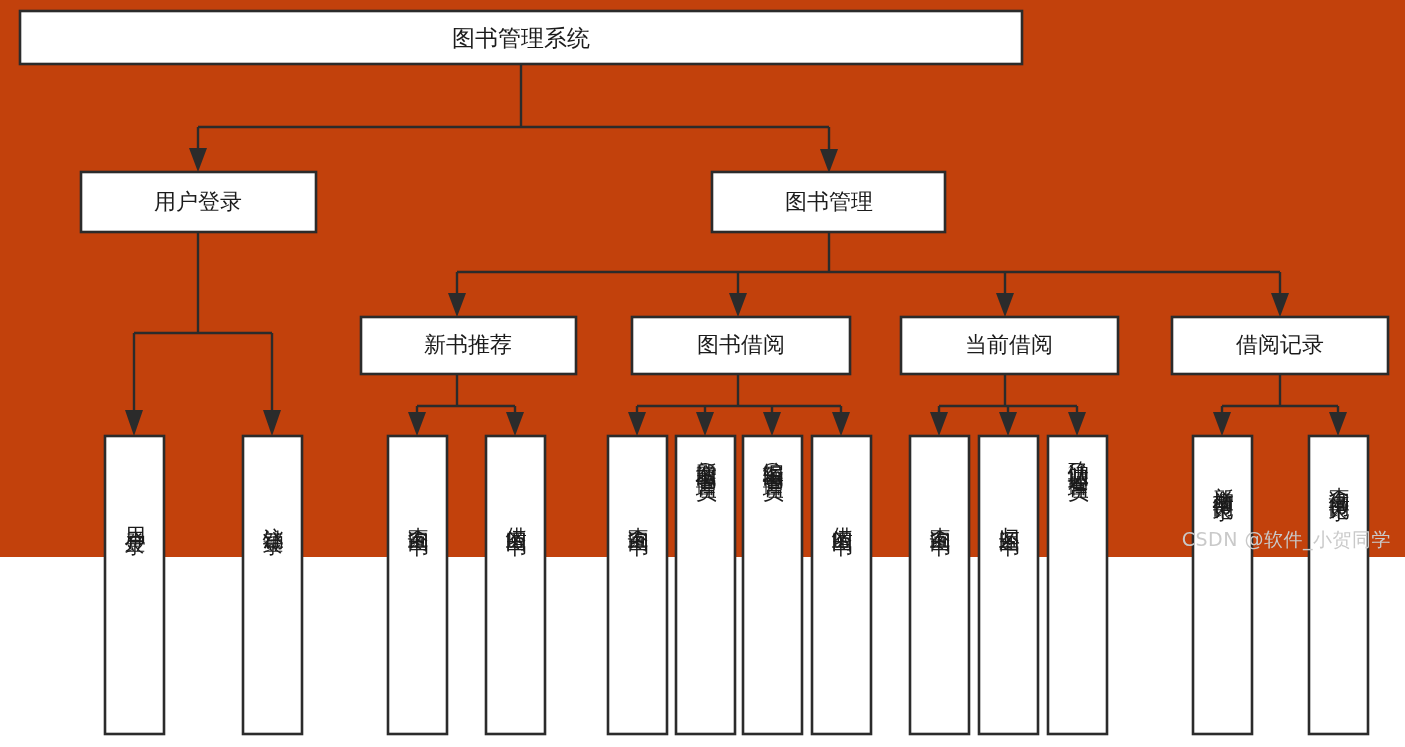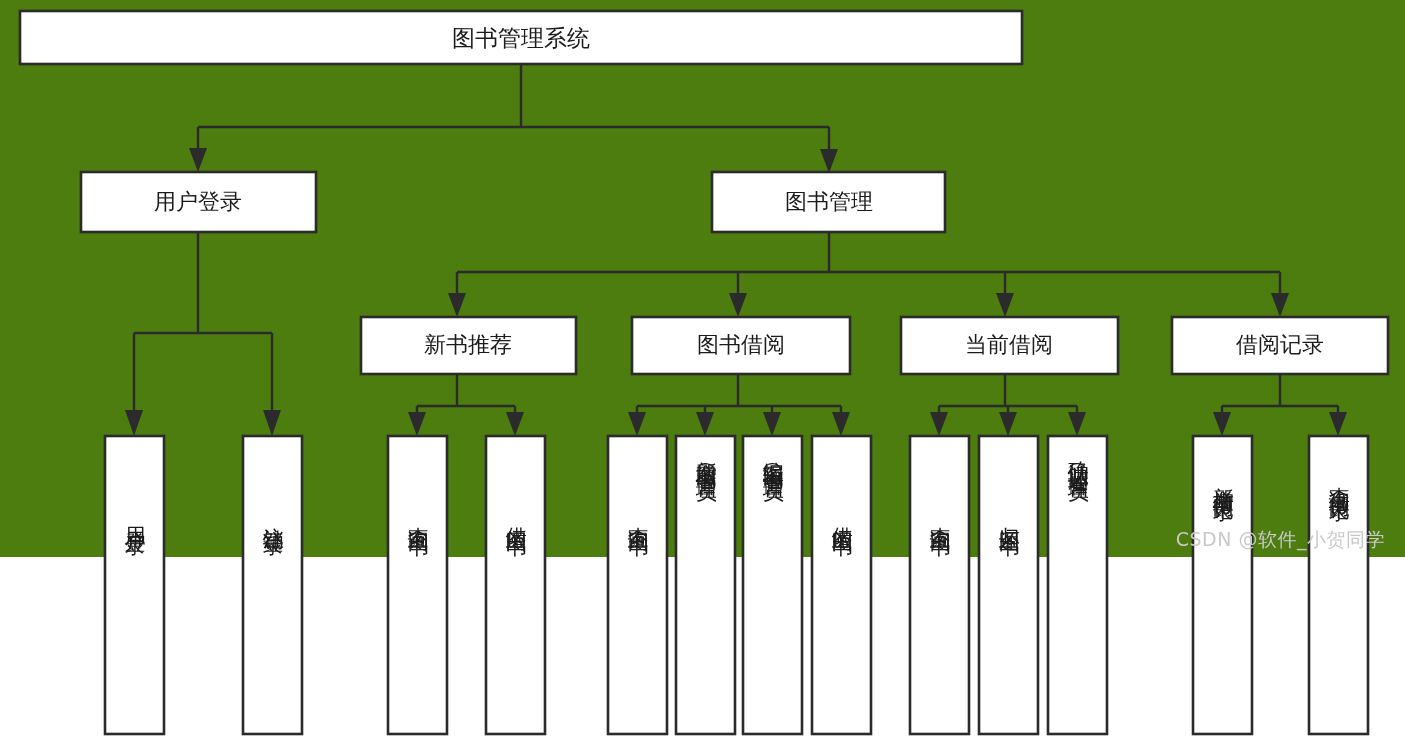--- a/index.html
+++ b/index.html
@@ -1,21 +1,21 @@
 <!DOCTYPE html>
 <html lang="zh"><head>
 <meta charset="utf-8">
 <title>图书管理系统 功能结构图</title>
 <style>
   html,body{margin:0;padding:0;background:#ffffff;}
   body{
     font-family:"DejaVu Sans","Liberation Sans",sans-serif;
     width:1405px;height:747px;overflow:hidden;
   }
-  #diagram-root{position:relative;width:1405px;height:557px;background:#4d7c0f;}
+  #diagram-root{position:relative;width:1405px;height:557px;background:#c2410c;}
   svg.flow{position:absolute;left:0;top:0;width:1405px;height:747px;display:block;}
 
   .node-box{
     fill:#ffffff;
     stroke:#2b2b2b;
     stroke-width:2.6;
   }
   .conn{
     stroke:#2b2b2b;
     stroke-width:2.4;
@@ -47,21 +47,21 @@
     font-family:"DejaVu Sans","Liberation Sans",sans-serif;
     font-size:21px;
     line-height:1.12;
     letter-spacing:3px;
     color:#1b1b1b;
     white-space:nowrap;
     text-align:start;
   }
   .watermark{
     position:absolute;
-    right:20px;
+    right:14px;
     bottom:4px;
     font-family:"DejaVu Sans","Liberation Sans",sans-serif;
     font-size:19px;
     color:#c9c9c9;
     white-space:nowrap;
     letter-spacing:0.5px;
     user-select:none;
   }
 </style>
 </head>

